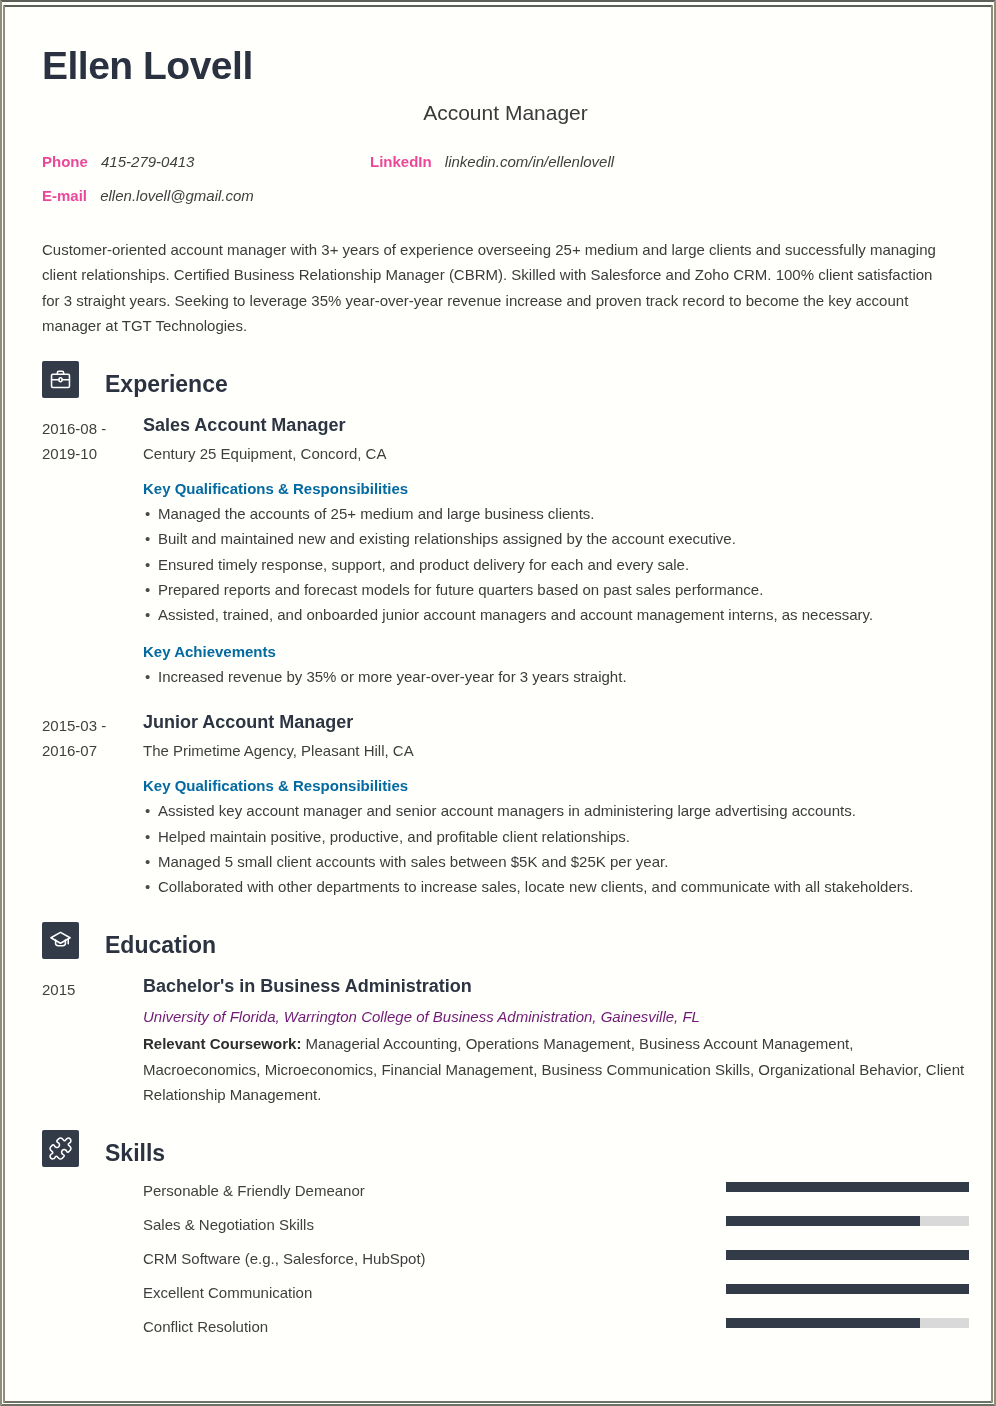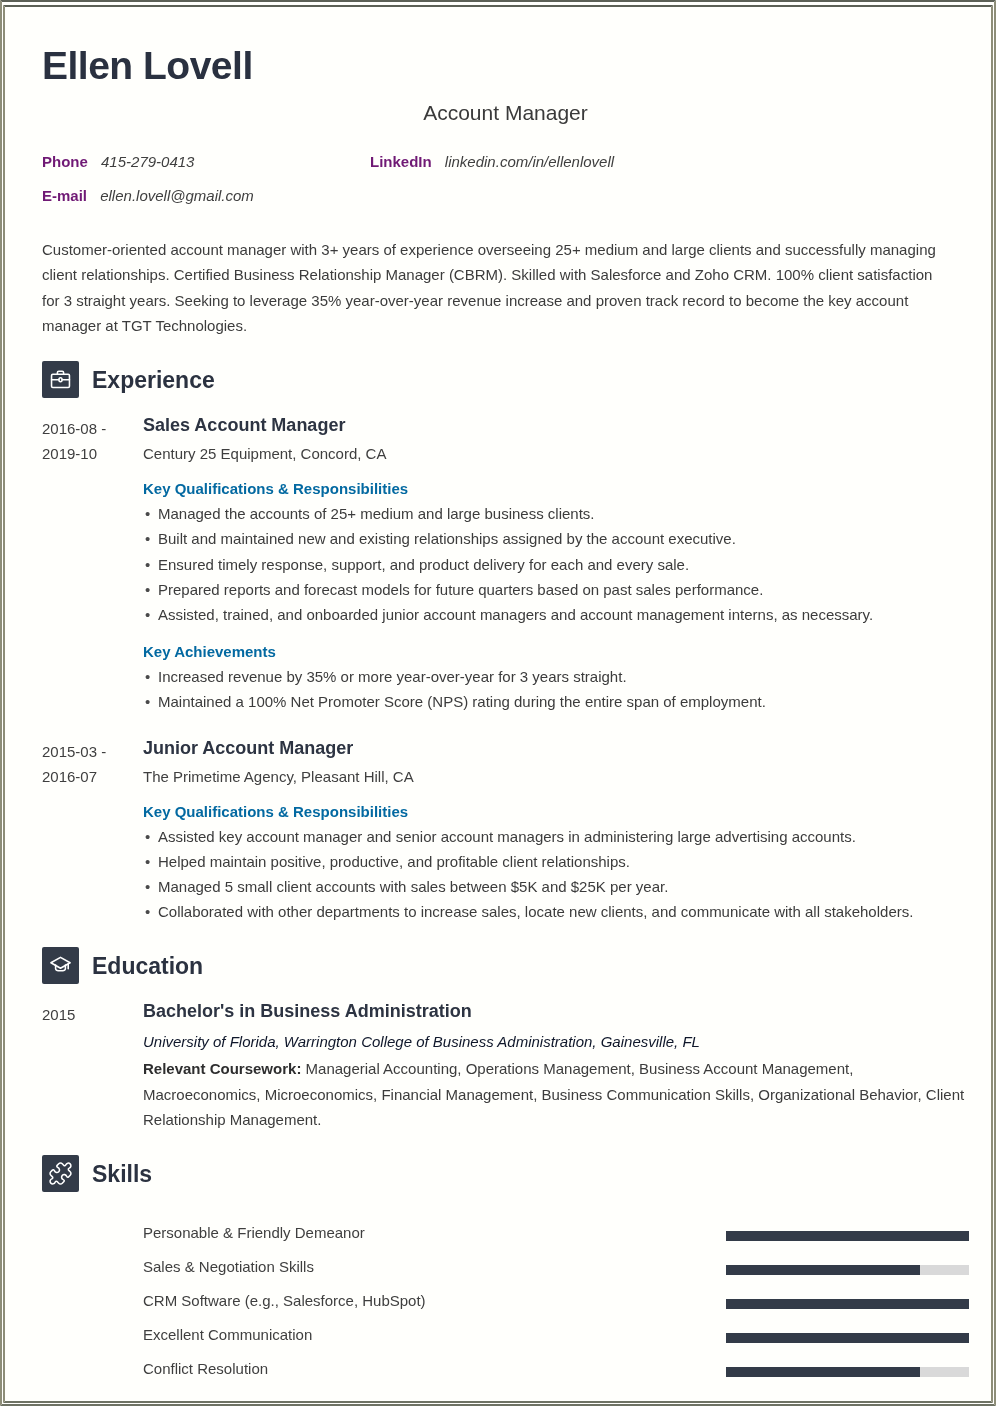--- a/index.html
+++ b/index.html
@@ -38,37 +38,37 @@
   }
 
   
   .contact {
     margin-top: 27px;
     display: grid;
     grid-template-columns: 328px 1fr;
     row-gap: 17px;
     font-size: 15px;
   }
-  .clabel { font-weight: 700; color: #701a75; margin-right: 9px; }
+  .clabel { font-weight: 700; color: #ec4899; margin-right: 9px; }
   .cvalue { color: #3f3f3f; font-style: italic; }
 
   
   .summary {
     margin: 33px 0 0 0;
     font-size: 15px;
     line-height: 25.3px;
     color: #3c3c3c;
     max-width: 912px;
   }
 
   
   .sec-head {
     display: flex;
-    align-items: center;
-    gap: 13px;
+    align-items: flex-end;
+    gap: 26px;
     margin-top: 23px;
     margin-bottom: 15px;
   }
   .icon-box {
     width: 37px;
     height: 37px;
     background: var(--accent, #333b48);
     border-radius: 2px;
     display: flex;
     align-items: center;
@@ -92,21 +92,21 @@
   }
   .dates { font-size: 15px; line-height: 25px; color: #3f3f3f; padding-top: 3px; }
   .content h3 {
     margin: 0;
     font-size: 18px;
     line-height: 24px;
     font-weight: 700;
     color: #2d3442;
   }
   .company { margin-top: 6px; font-size: 15px; line-height: 21px; color: #3f3f3f; }
-  .school { margin-top: 8px; font-size: 15px; line-height: 21px; color: #0f172a; font-style: italic; }
+  .school { margin-top: 8px; font-size: 15px; line-height: 21px; color: #701a75; font-style: italic; }
   .group-head { margin-top: 12px; font-size: 15px; line-height: 25px; font-weight: 700; color: #0369a1; }
   ul.bullets { margin: 0; padding: 0; list-style: none; }
   ul.bullets li {
     position: relative;
     padding-left: 15px;
     font-size: 15px;
     line-height: 25.2px;
     color: #3c3c3c;
   }
   ul.bullets li::before {
@@ -115,21 +115,21 @@
     left: 2px;
     color: #4a4a4a;
   }
   .coursework { margin-top: 4px; font-size: 15px; line-height: 25.3px; color: #3c3c3c; }
   .coursework b { color: #2e2e2e; }
 
   
   .skills-list { margin-top: 2px; }
   .skill-row {
     display: flex;
-    align-items: flex-end;
+    align-items: flex-start;
     justify-content: space-between;
     margin-left: 101px;
     height: 34px;
   }
   .skill-label { font-size: 15px; color: #3f3f3f; }
   .bar {
     width: 243px;
     height: 10px;
     background: var(--bar-bg, #d9d9d9);
     display: inline-block;
@@ -189,21 +189,20 @@
         <ul class="bullets">
           <li>Managed the accounts of 25+ medium and large business clients.</li>
           <li>Built and maintained new and existing relationships assigned by the account executive.</li>
           <li>Ensured timely response, support, and product delivery for each and every sale.</li>
           <li>Prepared reports and forecast models for future quarters based on past sales performance.</li>
           <li>Assisted, trained, and onboarded junior account managers and account management interns, as necessary.</li>
         </ul>
         <div class="group-head">Key Achievements</div>
         <ul class="bullets">
           <li>Increased revenue by 35% or more year-over-year for 3 years straight.</li>
-          <li>Maintained a 100% Net Promoter Score (NPS) rating during the entire span of employment.</li>
         </ul>
       </div>
     </div>
 
     <div class="entry">
       <div class="dates">
         <div>2015-03 -</div>
         <div>2016-07</div>
       </div>
       <div class="content">

